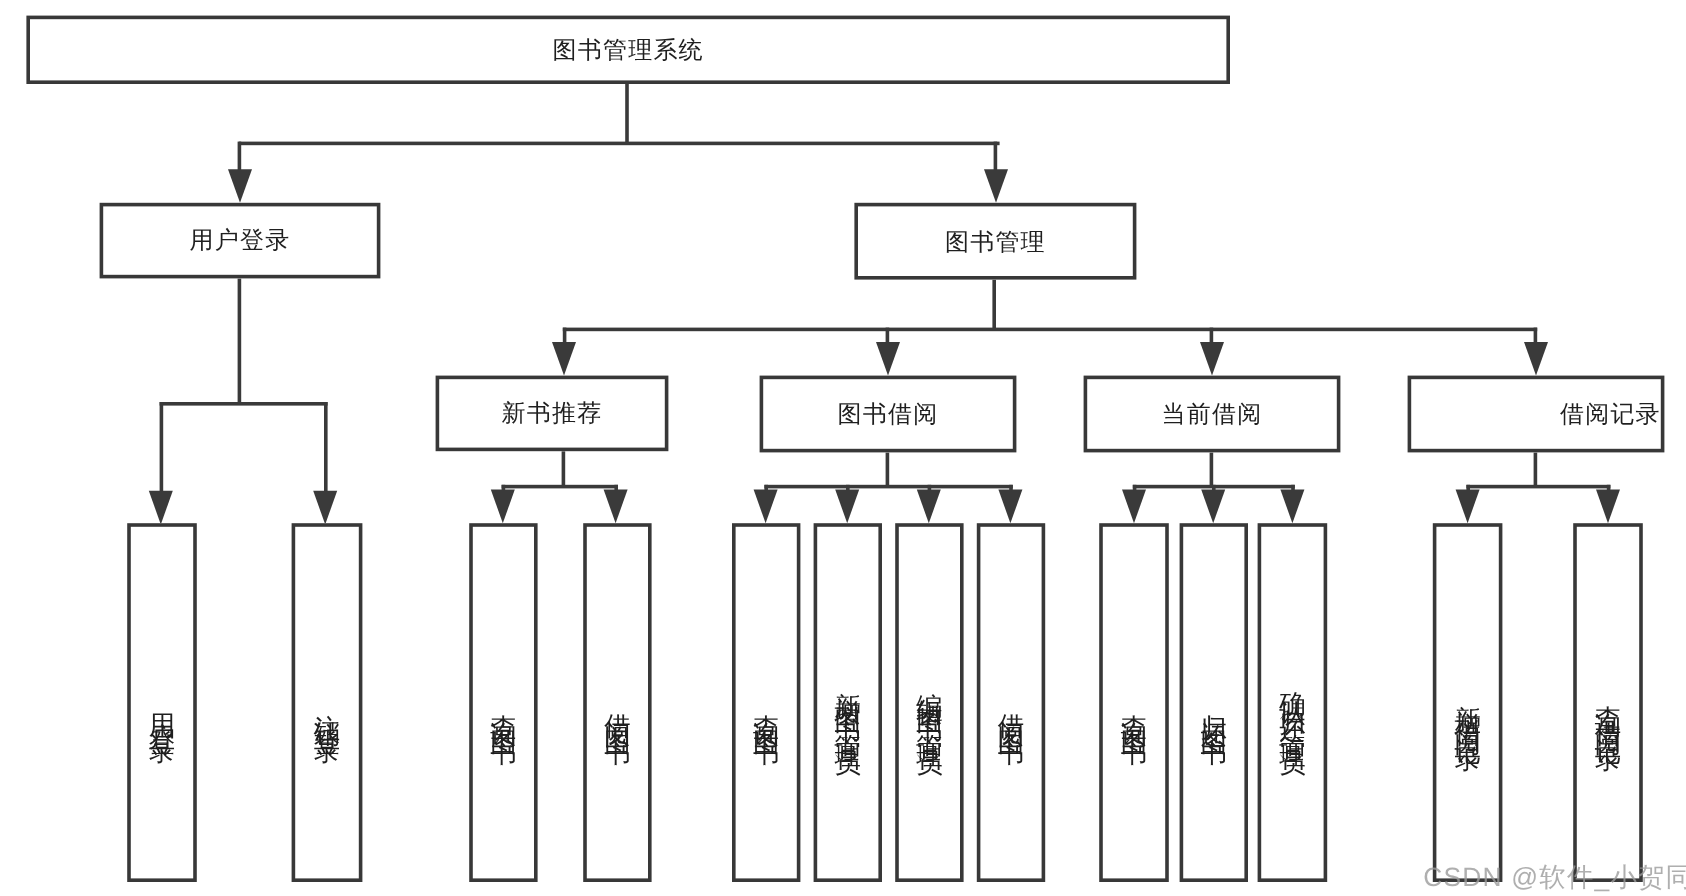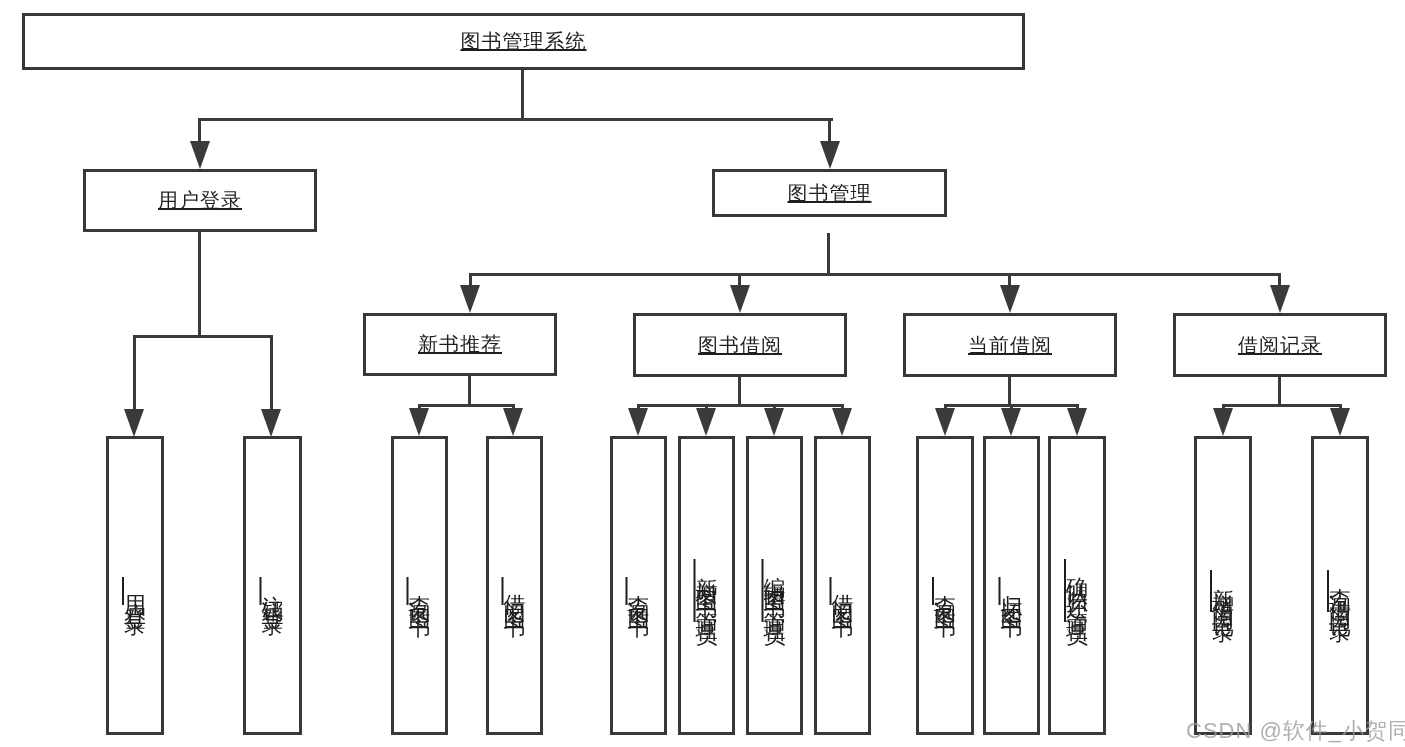--- a/index.html
+++ b/index.html
@@ -20,21 +20,20 @@
     box-sizing: border-box;
     border: 3px solid #383838;
     background: #ffffff;
     display: flex;
     align-items: center;
     justify-content: center;
     color: #1f1f1f;
     font-size: 20px;
     letter-spacing: 1px;
     z-index: 2;
-    text-decoration: underline;
   }
   .vbox {
     writing-mode: vertical-rl;
     text-orientation: mixed;
     font-size: 22px;
     letter-spacing: 7px;
     line-height: 1;
     padding-top: 10px;
   }
   .vline, .hline {
@@ -76,21 +75,21 @@
   <div class="vline" style="left:521px; top:70px; height:50px;"></div>
   <div class="hline" style="left:199px; top:118px; width:634px;"></div>
   <div class="vline" style="left:198px; top:118px; height:27px;"></div>
   <div class="vline" style="left:828px; top:118px; height:27px;"></div>
   <div class="arrow" style="left:190px; top:141px;"></div>
   <div class="arrow" style="left:820px; top:141px;"></div>
 
   <div class="box" style="left:83px; top:169px; width:234px; height:63px;">
     <span>用户登录</span>
   </div>
-  <div class="box" style="left:712px; top:169px; width:235px; height:48px;">
+  <div class="box" style="left:712px; top:169px; width:235px; height:64px;">
     <span>图书管理</span>
   </div>
 
   <div class="vline" style="left:198px; top:232px; height:105px;"></div>
   <div class="hline" style="left:133px; top:335px; width:140px;"></div>
   <div class="vline" style="left:133px; top:335px; height:76px;"></div>
   <div class="vline" style="left:270px; top:335px; height:76px;"></div>
   <div class="arrow" style="left:124px; top:409px;"></div>
   <div class="arrow" style="left:261px; top:409px;"></div>
 
@@ -107,21 +106,21 @@
 
   <div class="box" style="left:363px; top:313px; width:194px; height:63px;">
     <span>新书推荐</span>
   </div>
   <div class="box" style="left:633px; top:313px; width:214px; height:64px;">
     <span>图书借阅</span>
   </div>
   <div class="box" style="left:903px; top:313px; width:214px; height:64px;">
     <span>当前借阅</span>
   </div>
-  <div class="box" style="left:1173px; top:313px; width:214px; height:64px;">
+  <div class="box" style="left:1173px; top:313px; width:214px; height:64px;justify-content:flex-end;">
     <span>借阅记录</span>
   </div>
 
   <div class="vline" style="left:468px; top:376px; height:30px;"></div>
   <div class="hline" style="left:418px; top:404px; width:97px;"></div>
   <div class="vline" style="left:418px; top:404px; height:8px;"></div>
   <div class="vline" style="left:512px; top:404px; height:8px;"></div>
   <div class="arrow" style="left:409px; top:408px;"></div>
   <div class="arrow" style="left:503px; top:408px;"></div>
 

